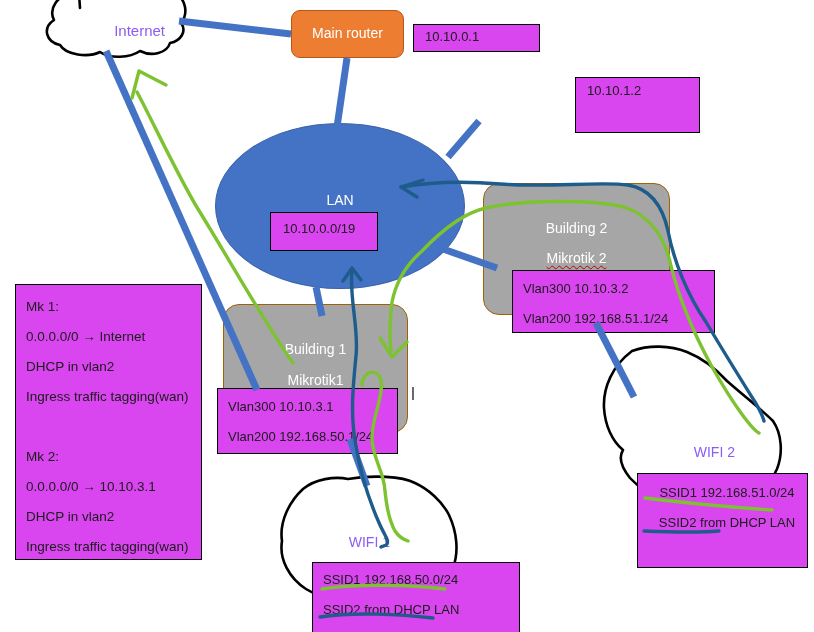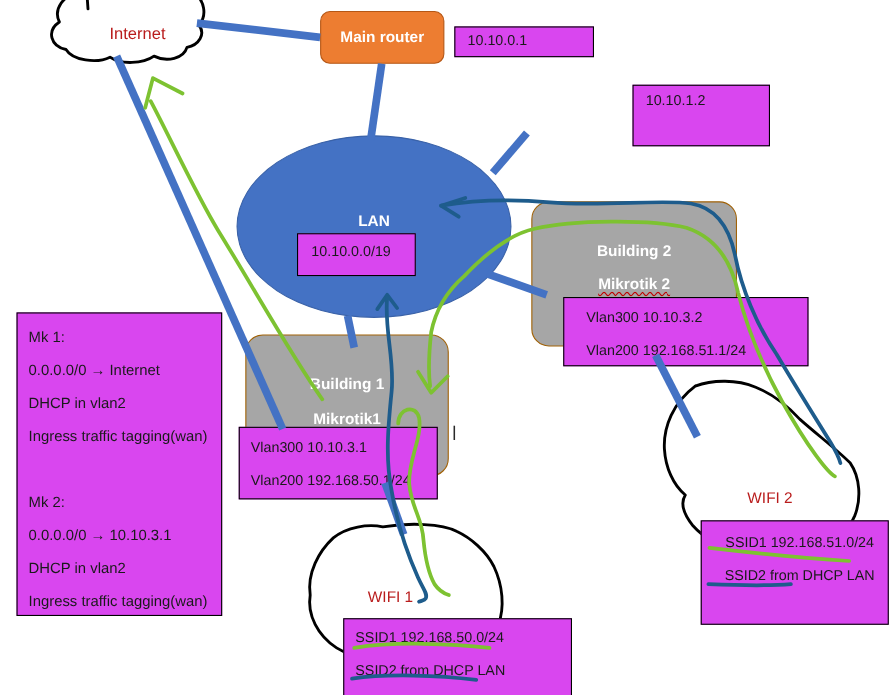--- a/index.html
+++ b/index.html
@@ -1,27 +1,27 @@
 <!DOCTYPE html>
 <html><head>
 <meta charset="utf-8">
 <style>
   html,body{margin:0;padding:0;background:#fff;}
   #canvas{position:relative;width:814px;height:632px;overflow:hidden;background:#fff;
           font-family:"Liberation Sans",sans-serif;color:#1a1a1a;}
   svg.layer{position:absolute;left:0;top:0;pointer-events:none;}
   #under{z-index:0;} #over{z-index:3;}
-  .shape{position:absolute;box-sizing:border-box;z-index:1;font-weight:bold;}
+  .shape{position:absolute;box-sizing:border-box;z-index:1;}
   .graybox{background:#A6A6A6;border:1px solid #a16207;border-radius:16px;}
   .bluebox{background:#4472C4;border:1.5px solid #3A62A8;}
   .whitebox{position:absolute;box-sizing:border-box;background:#d946ef;border:1.5px solid #000;
             z-index:2;font-size:13px;}
   .shape-label{position:absolute;width:100%;text-align:center;color:#fff;font-size:14px;
                left:0;}
-  .plain-label{position:absolute;z-index:2;font-size:14px;color:#b91c1c;text-align:center;}
+  .plain-label{position:absolute;z-index:2;font-size:14px;color:#8b5cf6;text-align:right;}
   .vlan-line{line-height:30px;white-space:nowrap;}
   .mk-line{line-height:30px;height:30px;white-space:nowrap;font-size:13.5px;}
   .ssid-line{line-height:30px;white-space:nowrap;}
   .squiggle{text-decoration:underline;text-decoration-style:wavy;
             text-decoration-color:#C00000;text-decoration-thickness:1px;text-underline-offset:2px;}
 </style>
 </head>
 <body>
 
 <div id="canvas">
@@ -67,21 +67,21 @@
 
   <div class="whitebox" style="left:270px;top:212px;width:108px;height:39px;padding:8px 0 0 12px;">
     <span>10.10.0.0/19</span>
   </div>
 
   <div class="whitebox" style="left:217px;top:388px;width:181px;height:66px;padding:3px 0 0 10px;">
     <div class="vlan-line">Vlan300 10.10.3.1</div>
     <div class="vlan-line">Vlan200 192.168.50.1/24</div>
   </div>
 
-  <div class="whitebox" style="left:512px;top:270px;width:223px;height:63px;padding:3px 0 0 20px;">
+  <div class="whitebox" style="left:512px;top:270px;width:203px;height:63px;padding:3px 0 0 10px;">
     <div class="vlan-line">Vlan300 10.10.3.2</div>
     <div class="vlan-line">Vlan200 192.168.51.1/24</div>
   </div>
 
   <div class="whitebox" style="left:15px;top:284px;width:187px;height:276px;padding:7px 0 0 10px;">
     <div class="mk-line">Mk 1:</div>
     <div class="mk-line">0.0.0.0/0 → Internet</div>
     <div class="mk-line">DHCP in vlan2</div>
     <div class="mk-line">Ingress traffic tagging(wan)</div>
     <div class="mk-line"></div>

